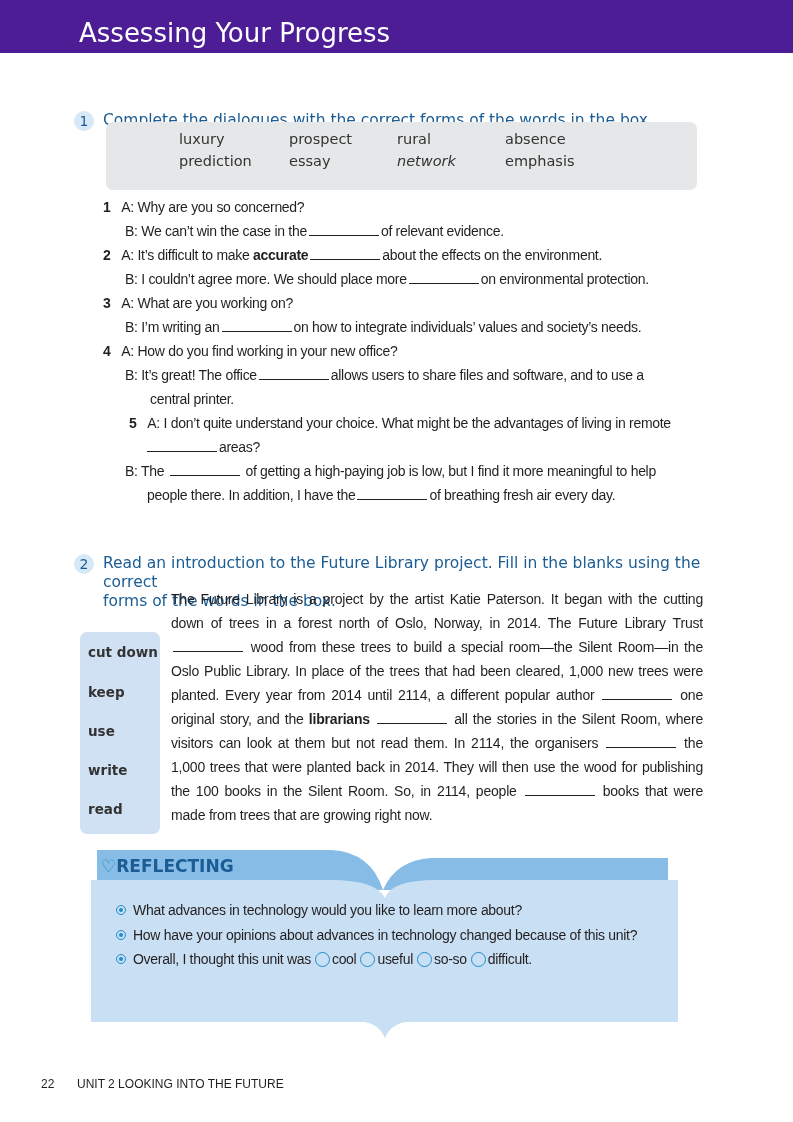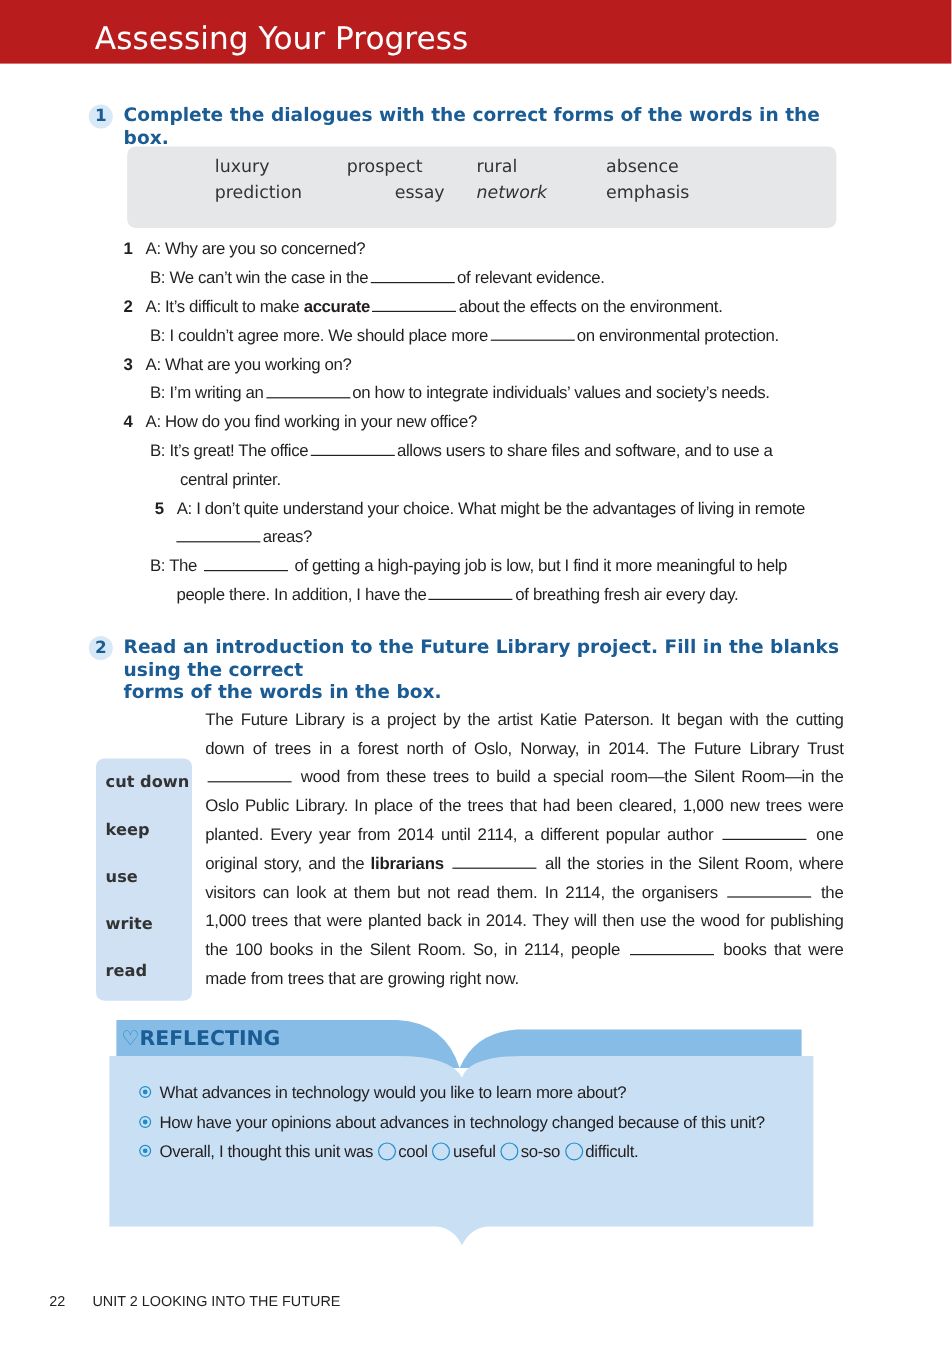--- a/index.html
+++ b/index.html
@@ -1,22 +1,22 @@
 <!DOCTYPE html>
 <html><head>
 <meta charset="utf-8">
 <style>
   html, body { margin:0; padding:0; }
   body { width:793px; height:1122px; background:#ffffff; position:relative; overflow:hidden;
          font-family:"Liberation Sans", sans-serif; color:#231f20; }
-  .header { position:absolute; left:0; top:0; width:793px; height:53px; background:#b91c1c; }
+  .header { position:absolute; left:0; top:0; width:793px; height:53px; background:#4c1d95; }
   .header-title { position:absolute; left:79px; top:18px; font-family:"DejaVu Sans", sans-serif;
                   font-size:26px; color:#fff; letter-spacing:0px; }
   .task { position:absolute; left:74px; font-family:"DejaVu Sans", sans-serif; font-size:15.5px;
-          font-weight:bold; color:#1a5c93; line-height:19px; }
+          font-weight:normal; color:#1a5c93; line-height:19px;margin-top:24px; }
   .task .num { display:inline-block; width:20px; height:20px; border-radius:50%; background:#d7e8f6;
                color:#1a5c93; text-align:center; line-height:20px; margin-right:9px; font-size:14px; }
   .task .txt { display:inline-block; vertical-align:top; width:600px; }
   .wordbox { position:absolute; left:106px; top:122px; width:591px; height:68px; background:#e6e7e8;
              border-radius:7px; }
   .wordbox .w { position:absolute; font-family:"DejaVu Sans", sans-serif; font-size:14.5px; color:#333; }
   .dlg { position:absolute; font-size:14px; color:#231f20; letter-spacing:-0.3px; white-space:nowrap; }
   .blank { display:inline-block; width:70px; border-bottom:1px solid #231f20; height:12px; margin:0 2px; vertical-align:baseline; }
   .sidebox { position:absolute; left:80px; top:612px; width:80px; height:202px; background:#cfe1f2; border-radius:7px;margin-top:20px; }
   .sidebox .w { position:absolute; left:8px; font-family:"DejaVu Sans", sans-serif; font-weight:bold; font-size:13.5px; color:#333; }
@@ -41,21 +41,21 @@
 <div class="task" style="top:87px;">
   <span class="num">1</span><span class="txt">Complete the dialogues with the correct forms of the words in the box.</span>
 </div>
 
 <div class="wordbox">
   <span class="w" style="left:73px;top:9px;">luxury</span>
   <span class="w" style="left:183px;top:9px;">prospect</span>
   <span class="w" style="left:291px;top:9px;text-align:center;">rural</span>
   <span class="w" style="left:399px;top:9px;">absence</span>
   <span class="w" style="left:73px;top:31px;">prediction</span>
-  <span class="w" style="left:183px;top:31px;margin-left:40px;">essay</span>
+  <span class="w" style="left:183px;top:31px;">essay</span>
   <span class="w" style="left:291px;top:31px;font-style:italic;">network</span>
   <span class="w" style="left:399px;top:31px;">emphasis</span>
 </div>
 
 <div class="dlg" style="left:103px;top:199px;">
   <b>1</b>&nbsp;&nbsp;&nbsp;<span>A:</span> <span>Why are you so concerned?</span>
 </div>
 <div class="dlg" style="left:125px;top:223px;">
   <span>B:</span> <span>We can’t win the case in the</span><span class="blank"></span><span>of relevant evidence.</span>
 </div>

